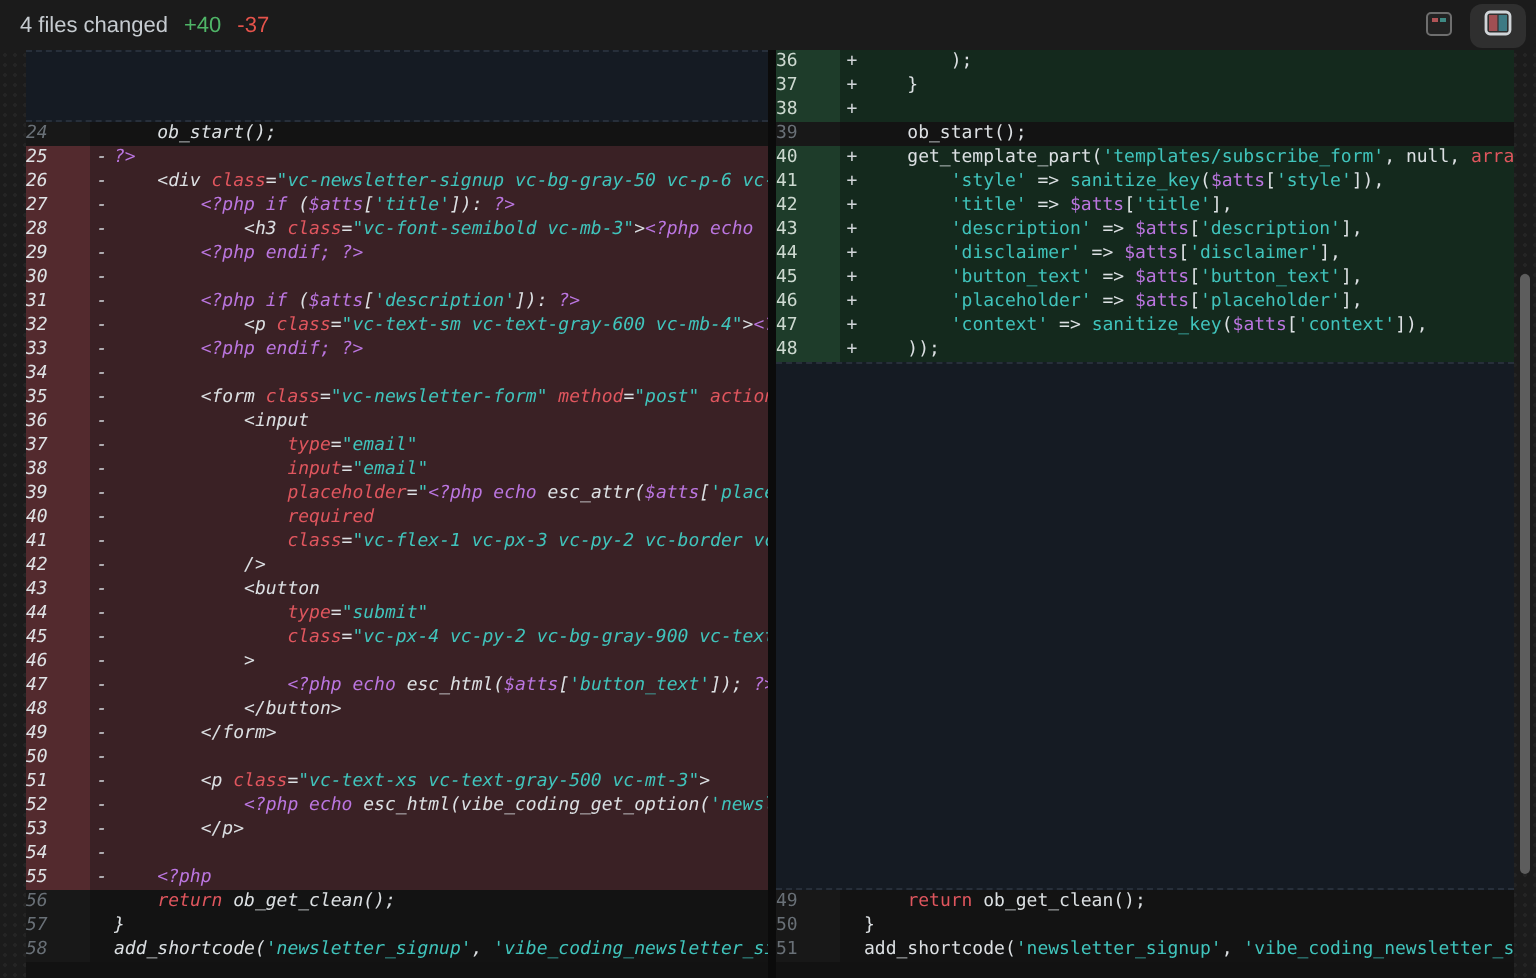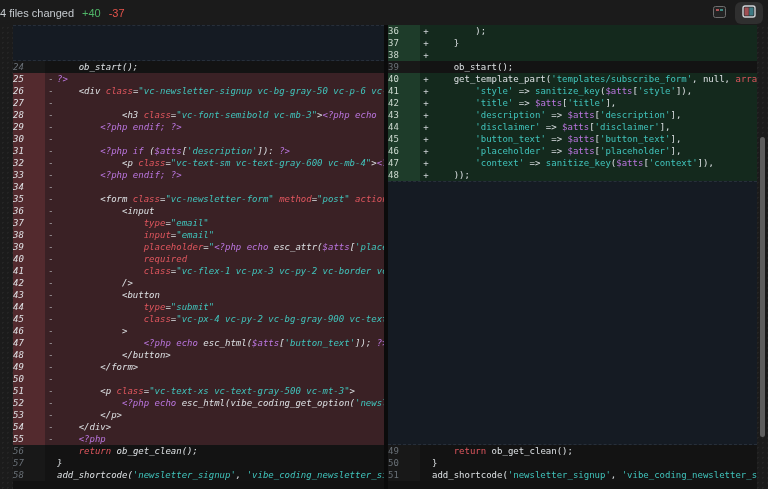--- a/index.html
+++ b/index.html
@@ -7,21 +7,21 @@
   body {
     background-color:#1b1b1b;
     background-image: radial-gradient(circle, #242424 1px, transparent 1px);
     background-size: 5px 5px;
     font-family:"Liberation Sans", sans-serif;
     position:relative;
   }
   
   .topbar{
     position:absolute; top:0; left:0; right:0; height:26px;
-    display:flex; align-items:center; padding-left:0;
+    display:flex; align-items:center; padding-left:10px;
     font-size:11px; color:#c6cbd0; background:#1b1b1b;
   }
   .stat-add{ color:#4fb567; margin-left:8px; }
   .stat-del{ color:#e5534b; margin-left:8px; }
   .topbar-right{ position:absolute; right:5px; top:0; height:26px; display:flex; align-items:center; gap:9px; }
   .icon-btn{ background:transparent; border:none; cursor:pointer; display:flex; align-items:center; justify-content:center; padding:0; }
   .icon-btn.active{ background:#2f2f2f; border-radius:6px; width:28px; height:22px; }
   
   .panel{
     position:absolute; left:13px; top:25px; width:744px; bottom:0;
@@ -86,21 +86,21 @@
     </button>
   </div>
 </div>
 
 <div class="panel">
   <div class="pane left" id="pane-left">
       <div class="fill" style="height: 36px;"></div>
       <div class="row ctx"><span class="num">24</span><span class="sign"></span><span class="code"><span class="t-pl">    ob_start();</span></span></div>
       <div class="row del"><span class="num">25</span><span class="sign">-</span><span class="code"><span class="t-php">?&gt;</span></span></div>
       <div class="row del"><span class="num">26</span><span class="sign">-</span><span class="code"><span class="t-pl">    &lt;div </span><span class="t-kw">class</span><span class="t-pl">=</span><span class="t-str">"vc-newsletter-signup vc-bg-gray-50 vc-p-6 vc-ro</span></span></div>
-      <div class="row del"><span class="num">27</span><span class="sign">-</span></div>
+      <div class="row del"><span class="num">27</span><span class="sign">-</span><span class="code"><span class="t-php">        &lt;?php if </span><span class="t-pl">(</span><span class="t-var">$atts</span><span class="t-pl">[</span><span class="t-str">'title'</span><span class="t-pl">]): </span><span class="t-php">?&gt;</span></span></div>
       <div class="row del"><span class="num">28</span><span class="sign">-</span><span class="code"><span class="t-pl">            &lt;h3 </span><span class="t-kw">class</span><span class="t-pl">=</span><span class="t-str">"vc-font-semibold vc-mb-3"</span><span class="t-pl">&gt;</span><span class="t-php">&lt;?php echo </span></span></div>
       <div class="row del"><span class="num">29</span><span class="sign">-</span><span class="code"><span class="t-php">        &lt;?php endif; ?&gt;</span></span></div>
       <div class="row del"><span class="num">30</span><span class="sign">-</span><span class="code"></span></div>
       <div class="row del"><span class="num">31</span><span class="sign">-</span><span class="code"><span class="t-php">        &lt;?php if </span><span class="t-pl">(</span><span class="t-var">$atts</span><span class="t-pl">[</span><span class="t-str">'description'</span><span class="t-pl">]): </span><span class="t-php">?&gt;</span></span></div>
       <div class="row del"><span class="num">32</span><span class="sign">-</span><span class="code"><span class="t-pl">            &lt;p </span><span class="t-kw">class</span><span class="t-pl">=</span><span class="t-str">"vc-text-sm vc-text-gray-600 vc-mb-4"</span><span class="t-pl">&gt;</span><span class="t-php">&lt;?ph</span></span></div>
       <div class="row del"><span class="num">33</span><span class="sign">-</span><span class="code"><span class="t-php">        &lt;?php endif; ?&gt;</span></span></div>
       <div class="row del"><span class="num">34</span><span class="sign">-</span><span class="code"></span></div>
       <div class="row del"><span class="num">35</span><span class="sign">-</span><span class="code"><span class="t-pl">        &lt;form </span><span class="t-kw">class</span><span class="t-pl">=</span><span class="t-str">"vc-newsletter-form"</span><span class="t-pl"> </span><span class="t-kw">method</span><span class="t-pl">=</span><span class="t-str">"post"</span><span class="t-pl"> </span><span class="t-kw">action</span></span></div>
       <div class="row del"><span class="num">36</span><span class="sign">-</span><span class="code"><span class="t-pl">            &lt;input</span></span></div>
       <div class="row del"><span class="num">37</span><span class="sign">-</span><span class="code"><span class="t-pl">                </span><span class="t-kw">type</span><span class="t-pl">=</span><span class="t-str">"email"</span></span></div>
@@ -113,21 +113,21 @@
       <div class="row del"><span class="num">44</span><span class="sign">-</span><span class="code"><span class="t-pl">                </span><span class="t-kw">type</span><span class="t-pl">=</span><span class="t-str">"submit"</span></span></div>
       <div class="row del"><span class="num">45</span><span class="sign">-</span><span class="code"><span class="t-pl">                </span><span class="t-kw">class</span><span class="t-pl">=</span><span class="t-str">"vc-px-4 vc-py-2 vc-bg-gray-900 vc-text-w</span></span></div>
       <div class="row del"><span class="num">46</span><span class="sign">-</span><span class="code"><span class="t-pl">            &gt;</span></span></div>
       <div class="row del"><span class="num">47</span><span class="sign">-</span><span class="code"><span class="t-pl">                </span><span class="t-php">&lt;?php echo </span><span class="t-pl">esc_html(</span><span class="t-var">$atts</span><span class="t-pl">[</span><span class="t-str">'button_text'</span><span class="t-pl">]); </span><span class="t-php">?&gt;</span></span></div>
       <div class="row del"><span class="num">48</span><span class="sign">-</span><span class="code"><span class="t-pl">            &lt;/button&gt;</span></span></div>
       <div class="row del"><span class="num">49</span><span class="sign">-</span><span class="code"><span class="t-pl">        &lt;/form&gt;</span></span></div>
       <div class="row del"><span class="num">50</span><span class="sign">-</span><span class="code"></span></div>
       <div class="row del"><span class="num">51</span><span class="sign">-</span><span class="code"><span class="t-pl">        &lt;p </span><span class="t-kw">class</span><span class="t-pl">=</span><span class="t-str">"vc-text-xs vc-text-gray-500 vc-mt-3"</span><span class="t-pl">&gt;</span></span></div>
       <div class="row del"><span class="num">52</span><span class="sign">-</span><span class="code"><span class="t-pl">            </span><span class="t-php">&lt;?php echo </span><span class="t-pl">esc_html(vibe_coding_get_option(</span><span class="t-str">'newslet</span></span></div>
       <div class="row del"><span class="num">53</span><span class="sign">-</span><span class="code"><span class="t-pl">        &lt;/p&gt;</span></span></div>
-      <div class="row del"><span class="num">54</span><span class="sign">-</span><span class="code"><span class="t-pl">    &lt;/div&gt;</span></span></div>
+      <div class="row del"><span class="num">54</span><span class="sign">-</span></div>
       <div class="row del"><span class="num">55</span><span class="sign">-</span><span class="code"><span class="t-php">    &lt;?php</span></span></div>
       <div class="row ctx"><span class="num">56</span><span class="sign"></span><span class="code"><span class="t-pl">    </span><span class="t-kw">return</span><span class="t-pl"> ob_get_clean();</span></span></div>
       <div class="row ctx"><span class="num">57</span><span class="sign"></span><span class="code"><span class="t-pl">}</span></span></div>
       <div class="row ctx"><span class="num">58</span><span class="sign"></span><span class="code"><span class="t-pl">add_shortcode(</span><span class="t-str">'newsletter_signup'</span><span class="t-pl">, </span><span class="t-str">'vibe_coding_newsletter_sign</span></span></div>
     </div>
   <div class="divider"></div>
   <div class="pane right" id="pane-right">
       <div class="row add"><span class="num">36</span><span class="sign">+</span><span class="code"><span class="t-pl">        );</span></span></div>
       <div class="row add"><span class="num">37</span><span class="sign">+</span><span class="code"><span class="t-pl">    }</span></span></div>
       <div class="row add"><span class="num">38</span><span class="sign">+</span><span class="code"></span></div>

